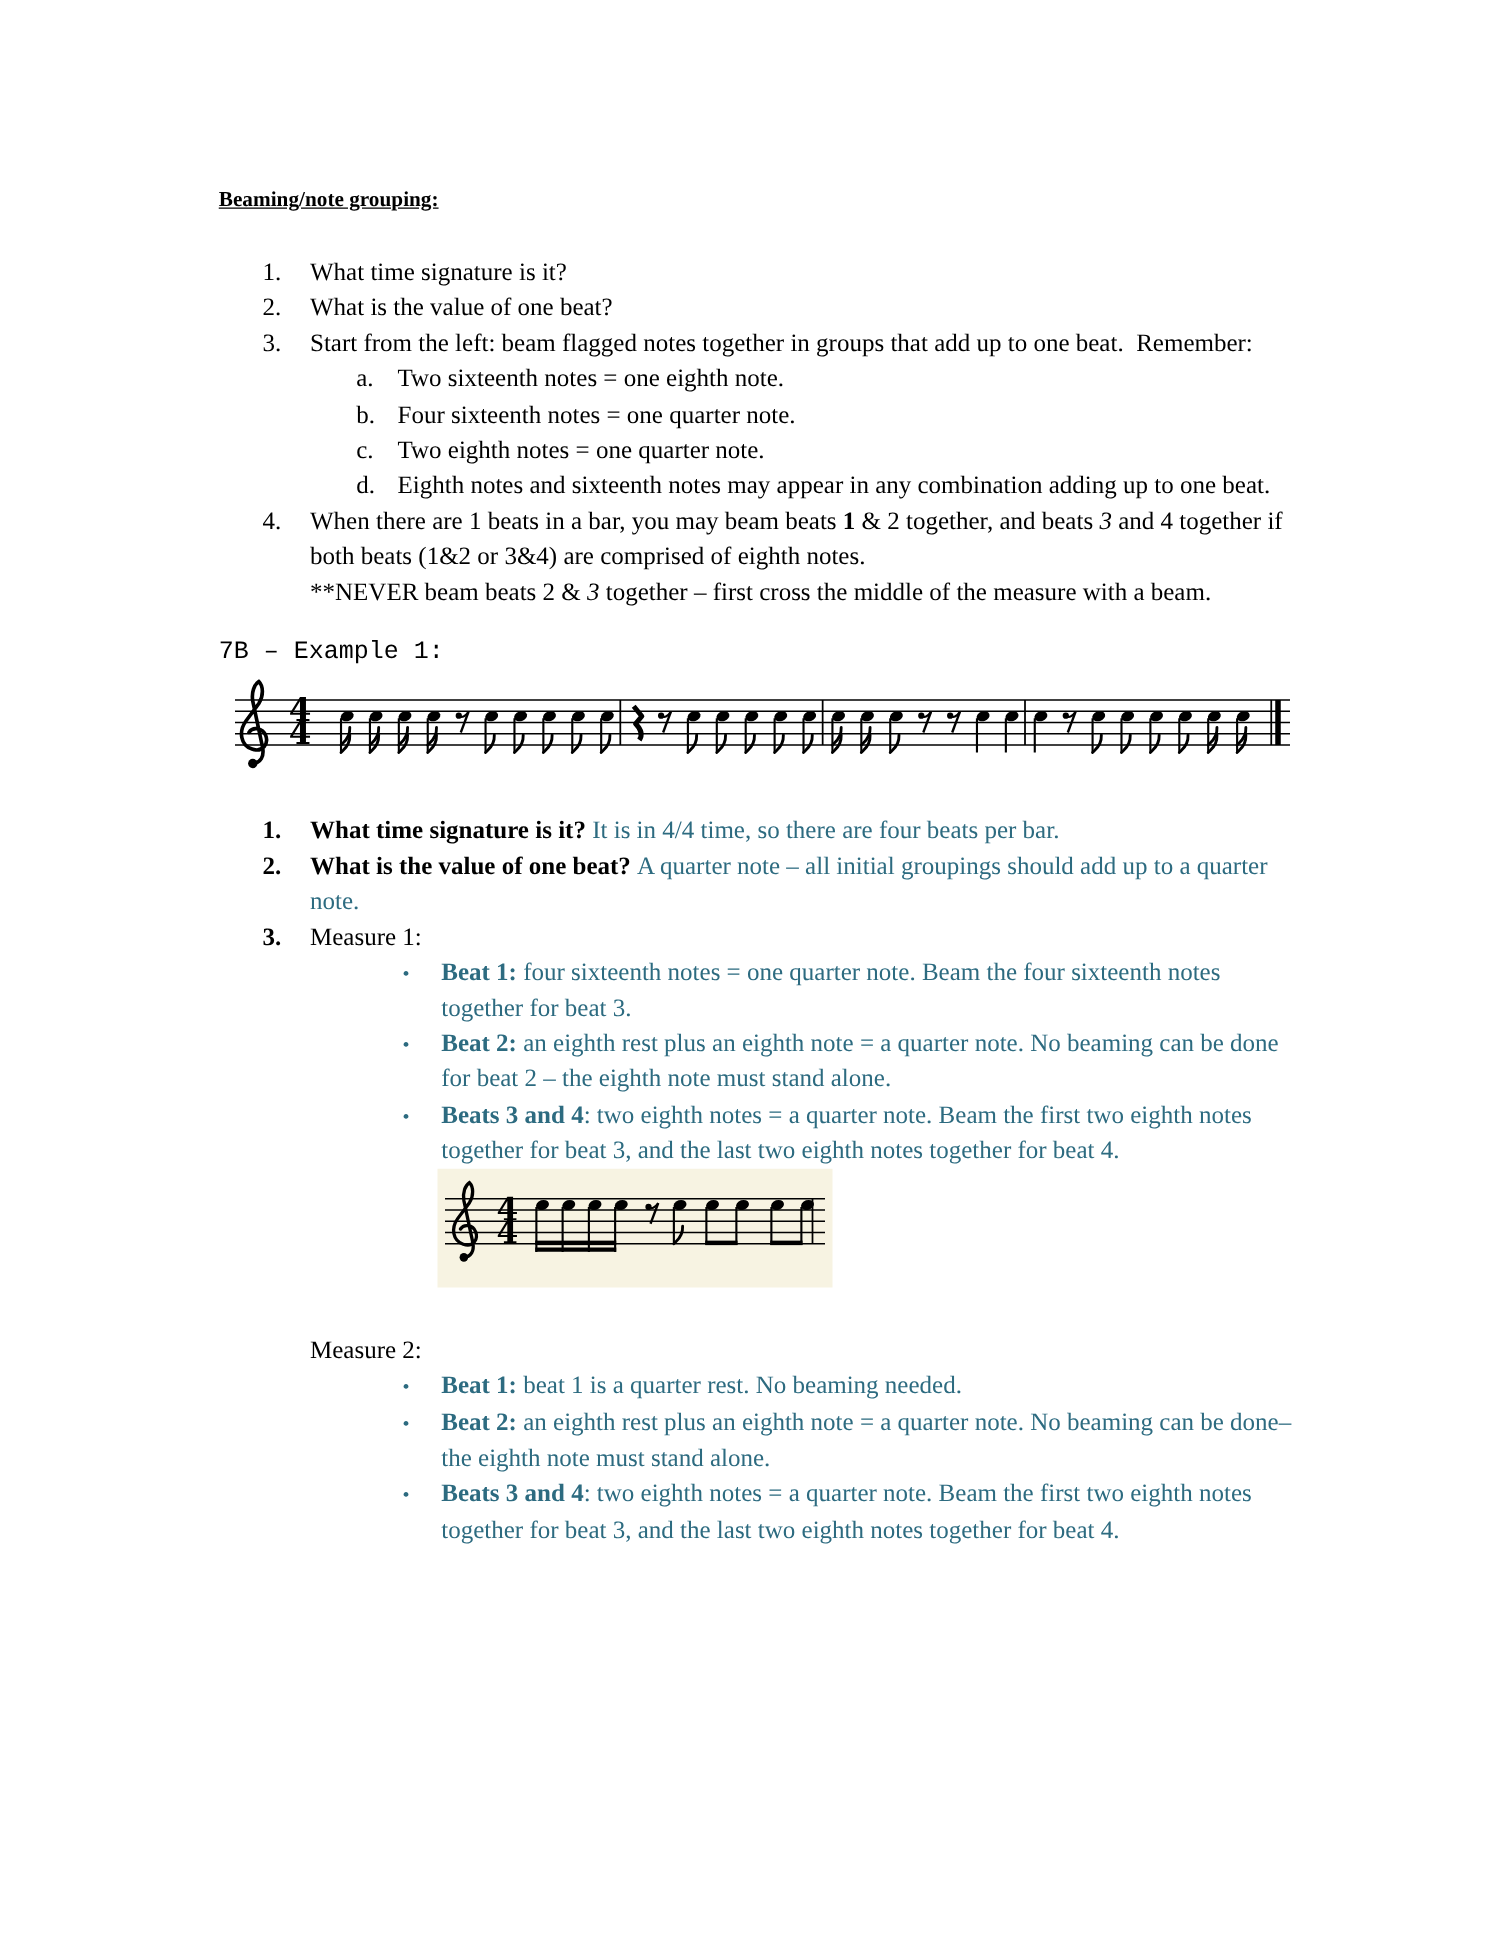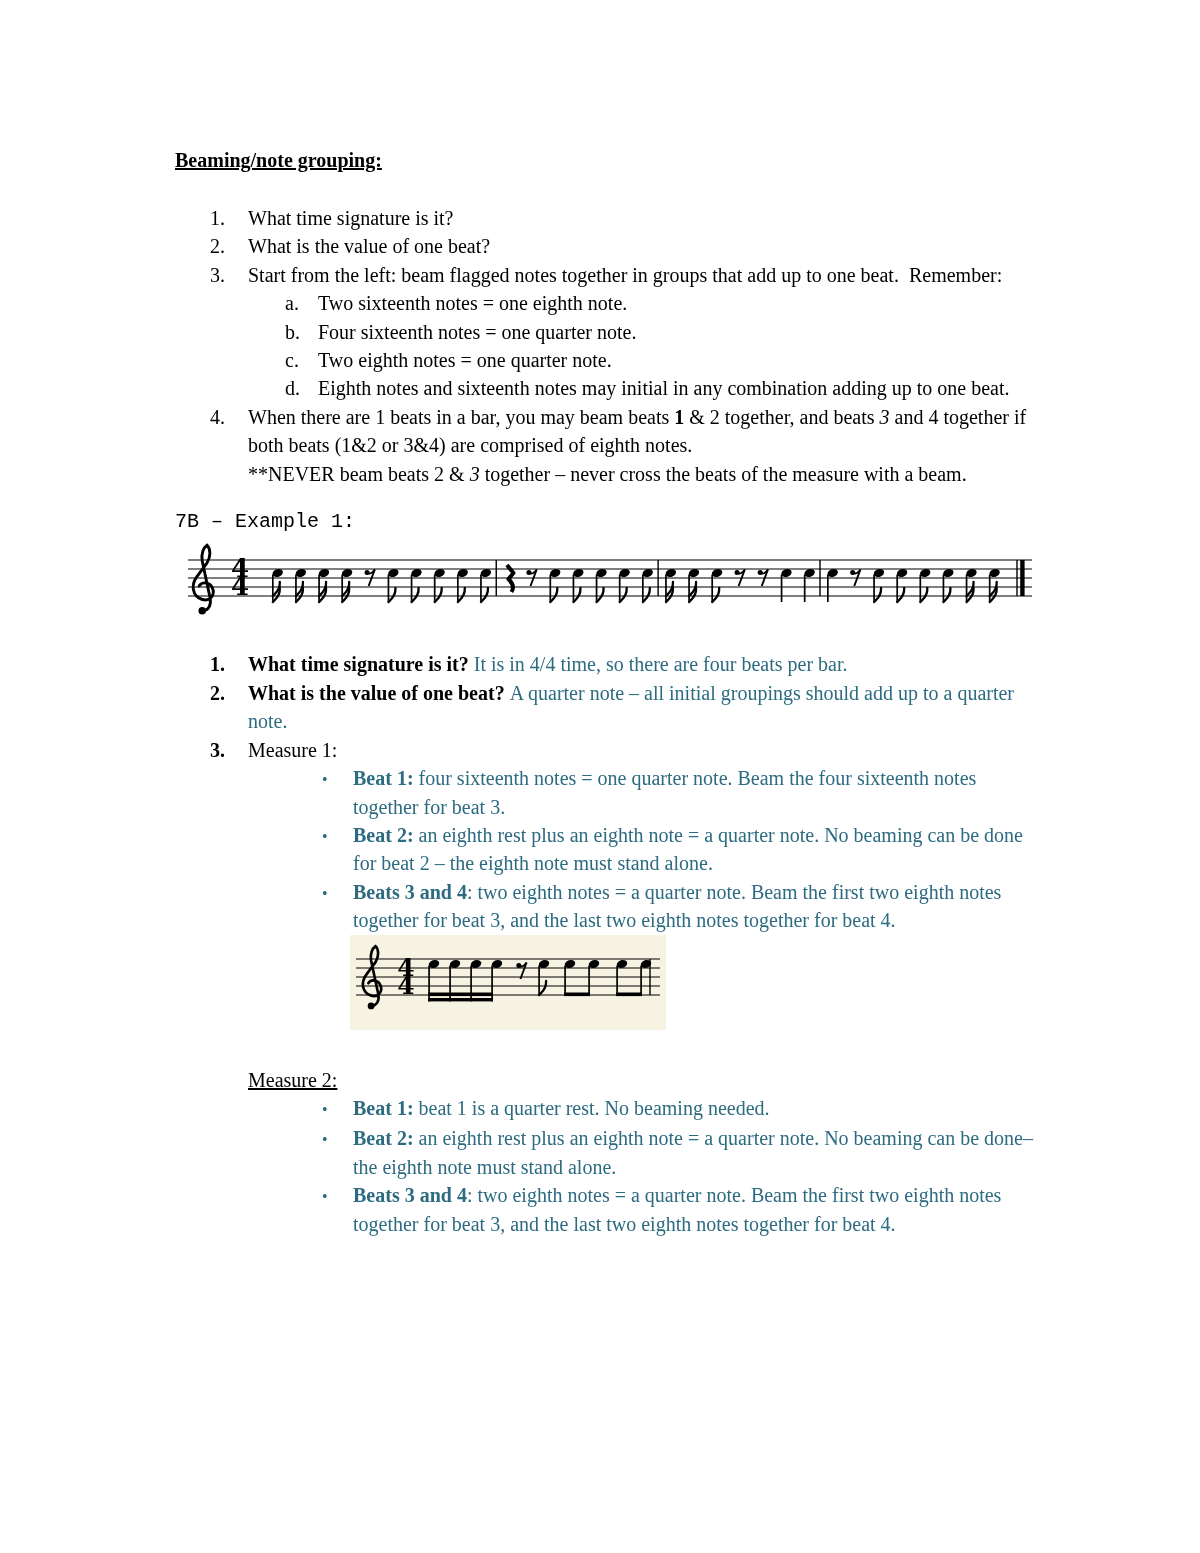--- a/index.html
+++ b/index.html
@@ -3,21 +3,21 @@
 <meta charset="utf-8">
 <style>
   html,body{margin:0;padding:0;background:#ffffff;}
   .doc{
     position:relative;width:1200px;height:1553px;background:#fff;overflow:hidden;
     box-sizing:border-box;padding:143px 165px 20px 175px;
     font-family:"Liberation Serif","DejaVu Serif",serif;
     font-size:20px;line-height:28.4px;color:#000;
   }
   :root{--teal:#2d6b80;}
-  .title{font-size:20px;line-height:34px;font-weight:bold;text-decoration:underline;}
+  .title{font-size:17px;line-height:34px;font-weight:bold;text-decoration:underline;}
   .row{display:flex;align-items:flex-start;}
   .num{flex:0 0 38px;margin-left:35px;}
   .itext{flex:1;max-width:790px;}
   .sub{margin-left:37px;}
   .sub .num{flex:0 0 33px;margin-left:0;}
   .sub .itext{max-width:700px;}
   .b{font-weight:bold;}
   .i{font-style:italic;}
   .intro{margin-top:27px;}
   .example-label{margin-top:20px;font-family:Liberation Mono, monospace;}
@@ -25,21 +25,21 @@
   .answers{margin-top:26px;}
   .answers .num{font-weight:bold;}
   .q{font-weight:bold;}
   .teal{color:var(--teal);}
   .bullets{color:var(--teal);}
   .bullets .row{margin-left:147px;}
   .bullet{flex:0 0 31px;font-size:16px;padding-top:2px;}
   .btext{flex:1;max-width:680px;}
   .blead{font-weight:bold;}
   .inset{margin-left:175px;width:316px;height:95px;}
-  .m2-heading{margin-left:73px;margin-top:36px;text-decoration:underline;}
+  .m2-heading{margin-left:73px;margin-top:36px;}
 </style>
 </head>
 <body>
 
 <div class="doc">
 
   <div class="title">Beaming/note grouping:</div>
 
   <div class="intro">
     <div class="row">
@@ -61,30 +61,30 @@
         <div class="row sub">
           <span class="num">b.</span>
           <div class="itext">Four sixteenth notes = one quarter note.</div>
         </div>
         <div class="row sub">
           <span class="num">c.</span>
           <div class="itext">Two eighth notes = one quarter note.</div>
         </div>
         <div class="row sub">
           <span class="num">d.</span>
-          <div class="itext">Eighth notes and sixteenth notes may initial in any combination adding up to one beat.</div>
+          <div class="itext">Eighth notes and sixteenth notes may appear in any combination adding up to one beat.</div>
         </div>
       </div>
     </div>
     <div class="row">
       <span class="num">4.</span>
       <div class="itext">
         <span>When there are 1 beats in a bar, you may beam beats </span><span class="b">1</span><span> &amp; 2 together, and beats </span><span class="i">3</span><span> and 4 together if both beats (1&amp;2 or 3&amp;4) are comprised of eighth notes.</span>
         <div>
-          <span>**NEVER beam beats 2 &amp; </span><span class="i">3</span><span> together – never cross the beats of the measure with a beam.</span>
+          <span>**NEVER beam beats 2 &amp; </span><span class="i">3</span><span> together – first cross the middle of the measure with a beam.</span>
         </div>
       </div>
     </div>
   </div>
 
   <div class="example-label">7B – Example 1:</div>
 
   <svg id="main-staff" width="850" height="84">
       <g>
         <line x1="3" y1="20" x2="847" y2="20" stroke="#000" stroke-width="1.1"></line>

